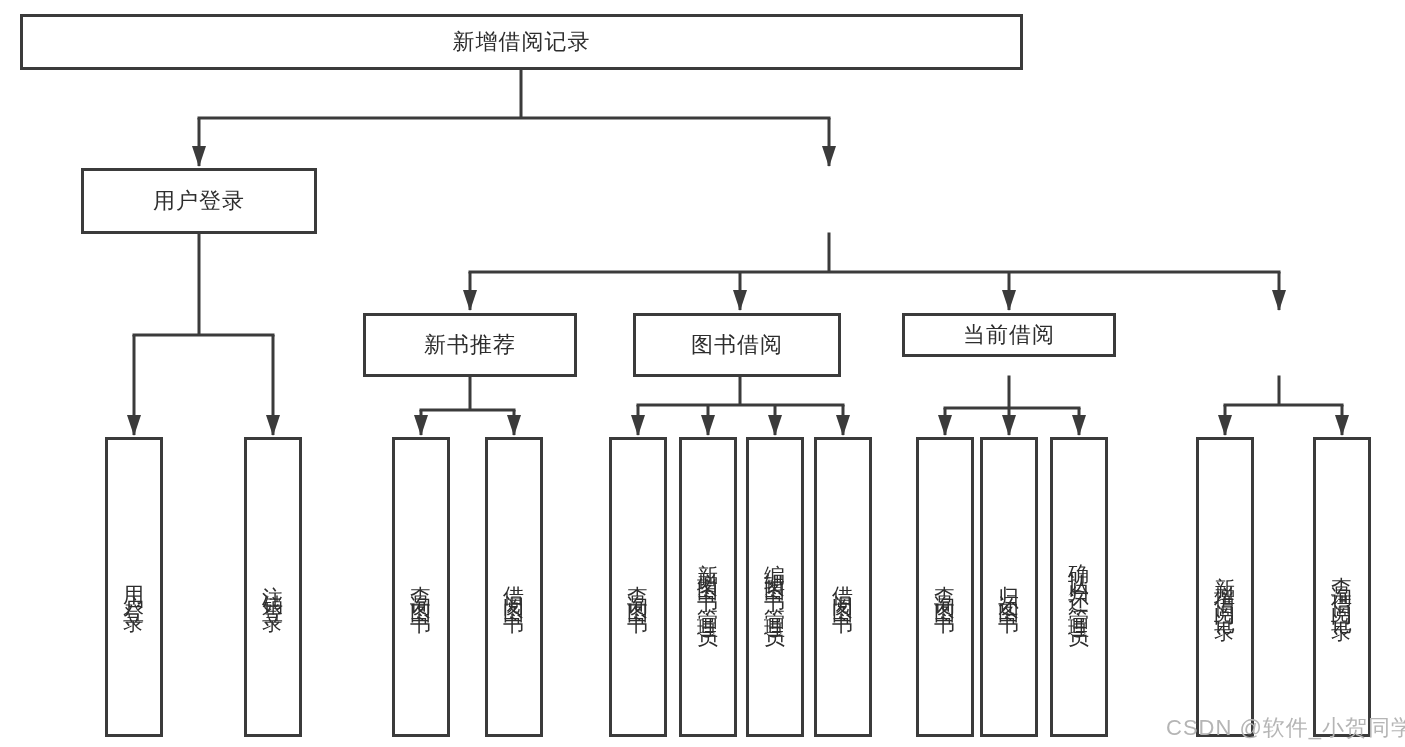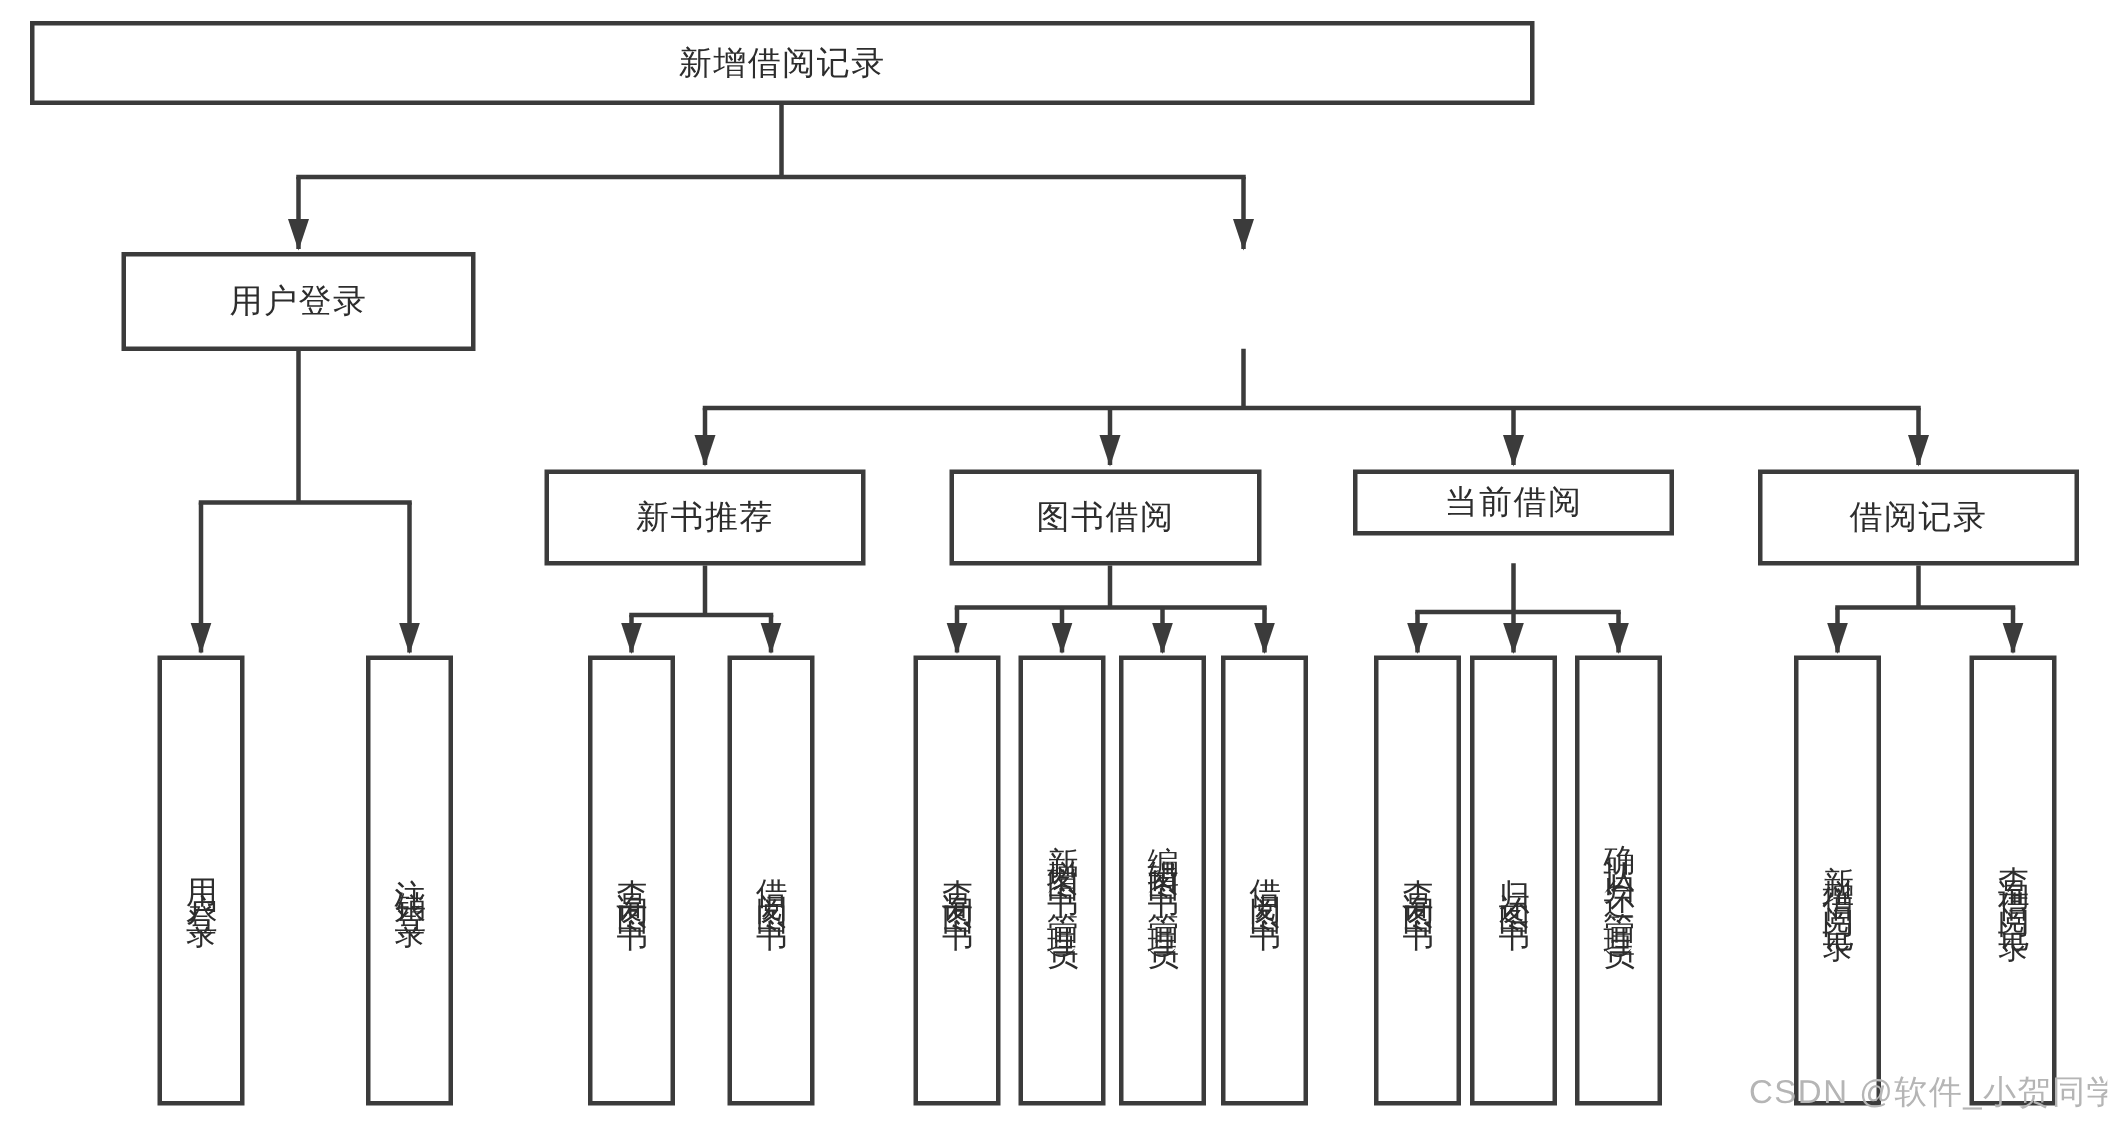--- a/index.html
+++ b/index.html
@@ -111,23 +111,20 @@
 
   <div class="node h" style="left:363px;top:313px;width:214px;height:64px">
     <span>新书推荐</span>
   </div>
   <div class="node h" style="left:633px;top:313px;width:208px;height:64px">
     <span>图书借阅</span>
   </div>
   <div class="node h" style="left:902px;top:313px;width:214px;height:44px">
     <span>当前借阅</span>
   </div>
-  <div class="node h" style="left:1172px;top:313px;width:214px;height:64px">
-    <span>借阅记录</span>
-  </div>
 
   <div class="node v" style="left:105px;top:437px;width:58px;height:300px">
     <span>用户登录</span>
   </div>
   <div class="node v" style="left:244px;top:437px;width:58px;height:300px">
     <span>注销登录</span>
   </div>
 
   <div class="node v" style="left:392px;top:437px;width:58px;height:300px">
     <span>查询图书</span>

